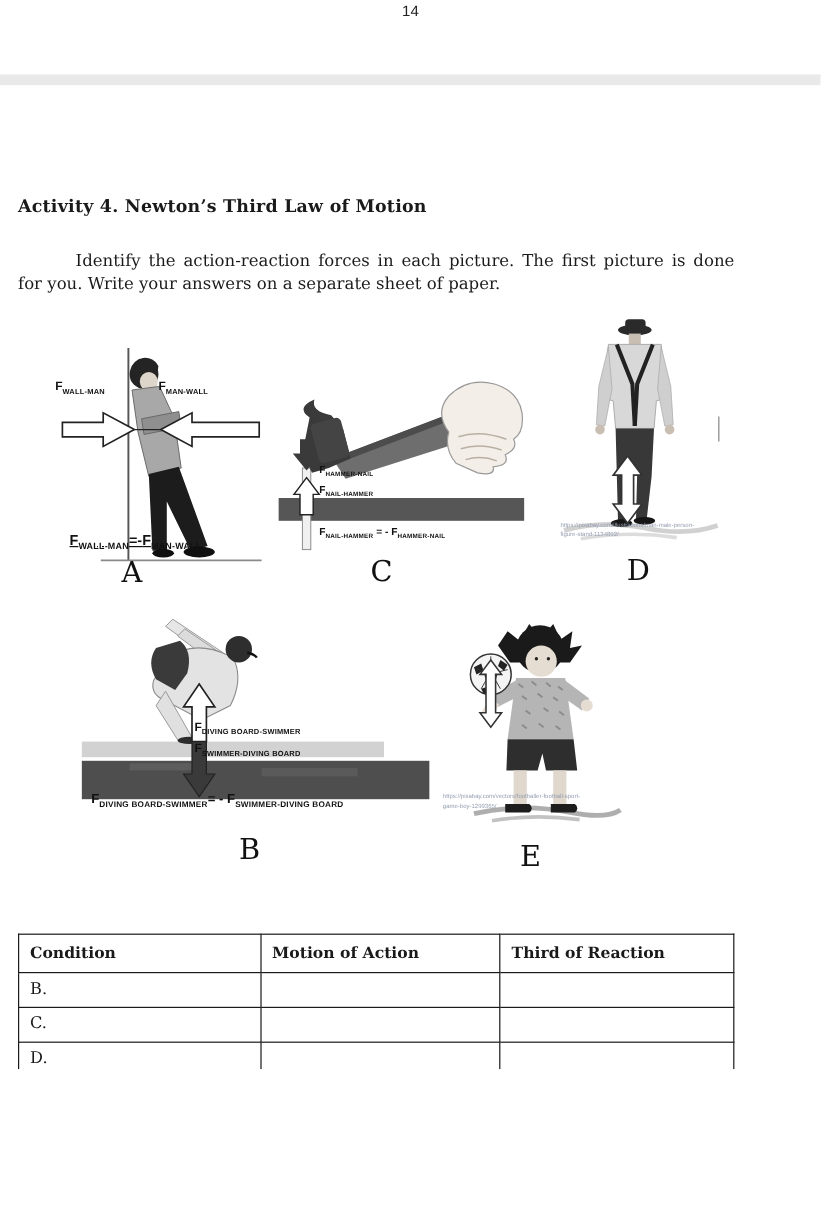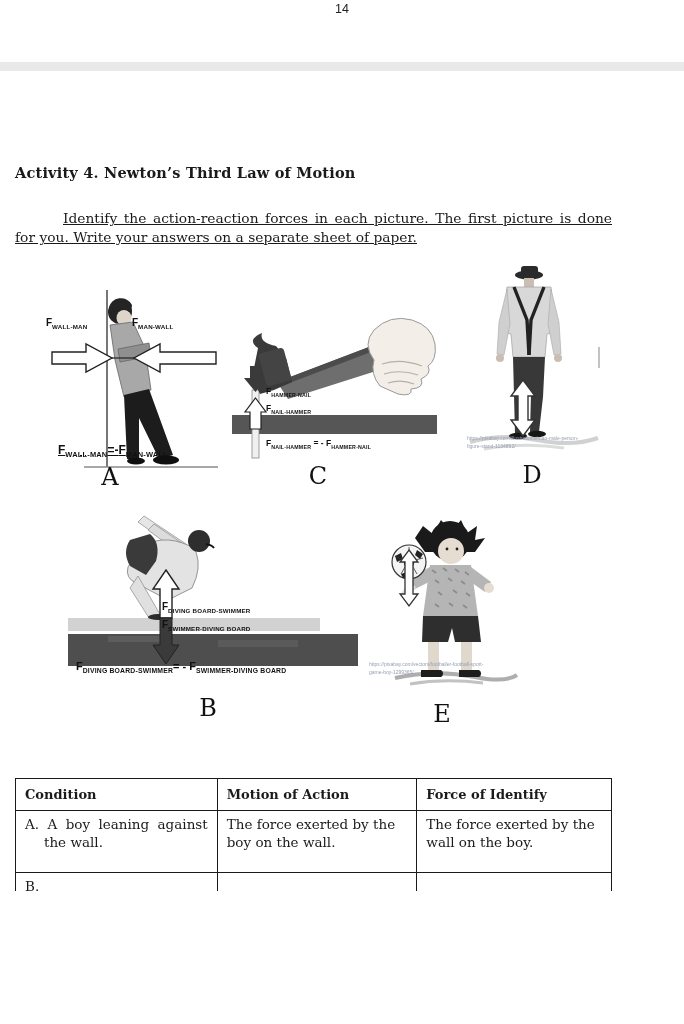--- a/index.html
+++ b/index.html
@@ -13,21 +13,21 @@
     font-family:"Liberation Sans", sans-serif; font-size:12.5px; color:#222;
   }
   .top-band { position:absolute; top:62px; left:0; width:684px; height:9px; background:#e9e9e9; }
   .activity-title {
     position:absolute; left:15px; top:164px; font-size:14.5px; font-weight:bold;
     letter-spacing:0.2px;
     text-align:center;
   }
   .instructions {
     position:absolute; left:15px; top:209px; width:597px; font-size:13.8px;
-    line-height:1.38; text-align:justify; text-indent:48px;text-decoration:underline;
+    line-height:1.38; text-align:justify; text-indent:48px;
   }
   
   .fig { position:absolute; }
   .fig svg { position:absolute; left:0; top:0; }
   .flabel {
     position:absolute; font-family:"Liberation Sans", sans-serif; font-weight:bold;
     color:#111; white-space:nowrap;
   }
   .flabel sub { font-size:0.62em; font-weight:bold; letter-spacing:0.2px; }
   .sz10 { font-size:10px; } .sz9 { font-size:8.5px; } .sz11 { font-size:11px; } .sz12 { font-size:12px; }
@@ -225,31 +225,24 @@
   <table class="answers-table">
     <colgroup>
       <col style="width:202px;">
         <col style="width:200px;">
         <col style="width:195px;">
     </colgroup>
     <thead>
       <tr>
         <th>Condition</th>
         <th>Motion of Action</th>
-        <th>Force of Identify</th>
+        <th>Third of Reaction</th>
       </tr>
     </thead>
     <tbody>
-      <tr class="row-a">
-        <td>
-            <div class="hang">A. A boy leaning against the wall.</div>
-          </td>
-        <td>The force exerted by the boy on the wall.</td>
-        <td>The force exerted by the wall on the boy.</td>
-      </tr>
       <tr class="short">
         <td>B.</td>
         <td></td>
         <td></td>
       </tr>
       <tr class="short">
         <td>C.</td>
         <td></td>
         <td></td>
       </tr>

